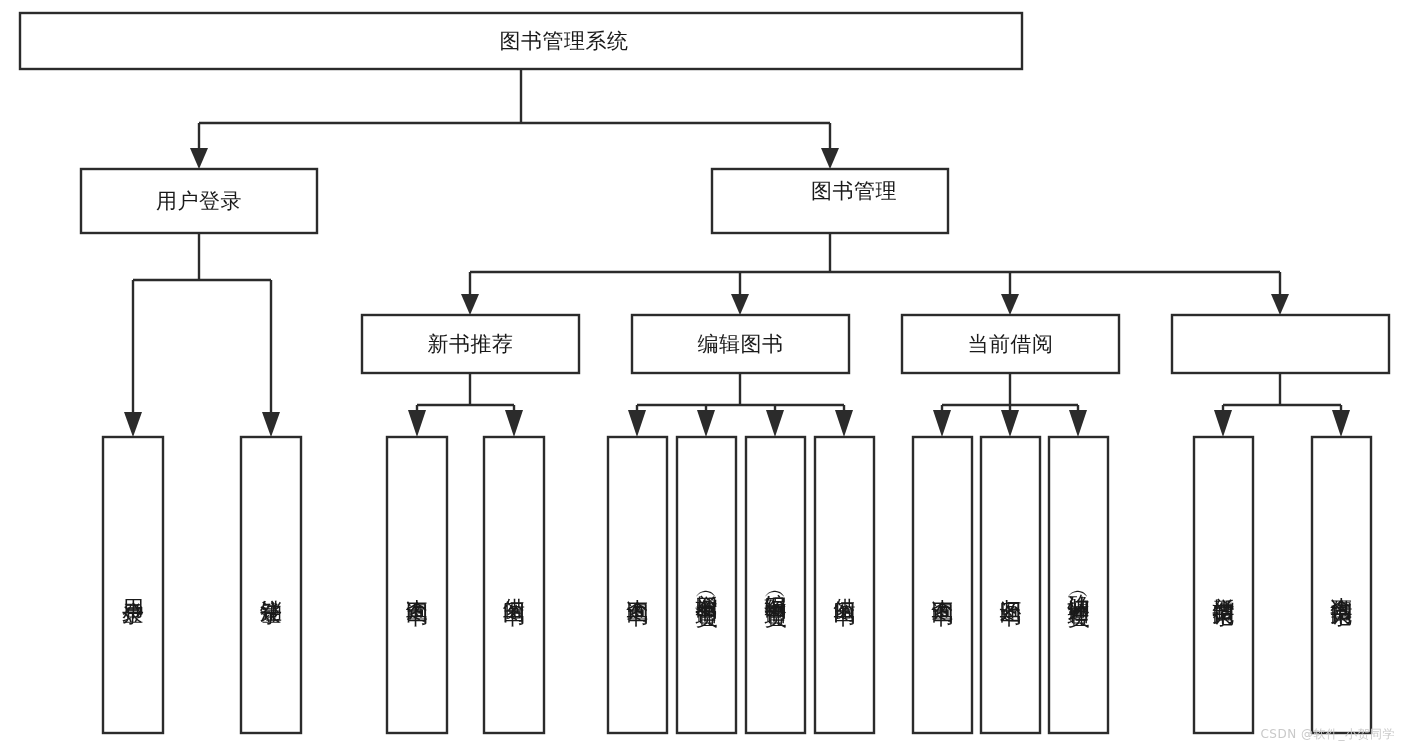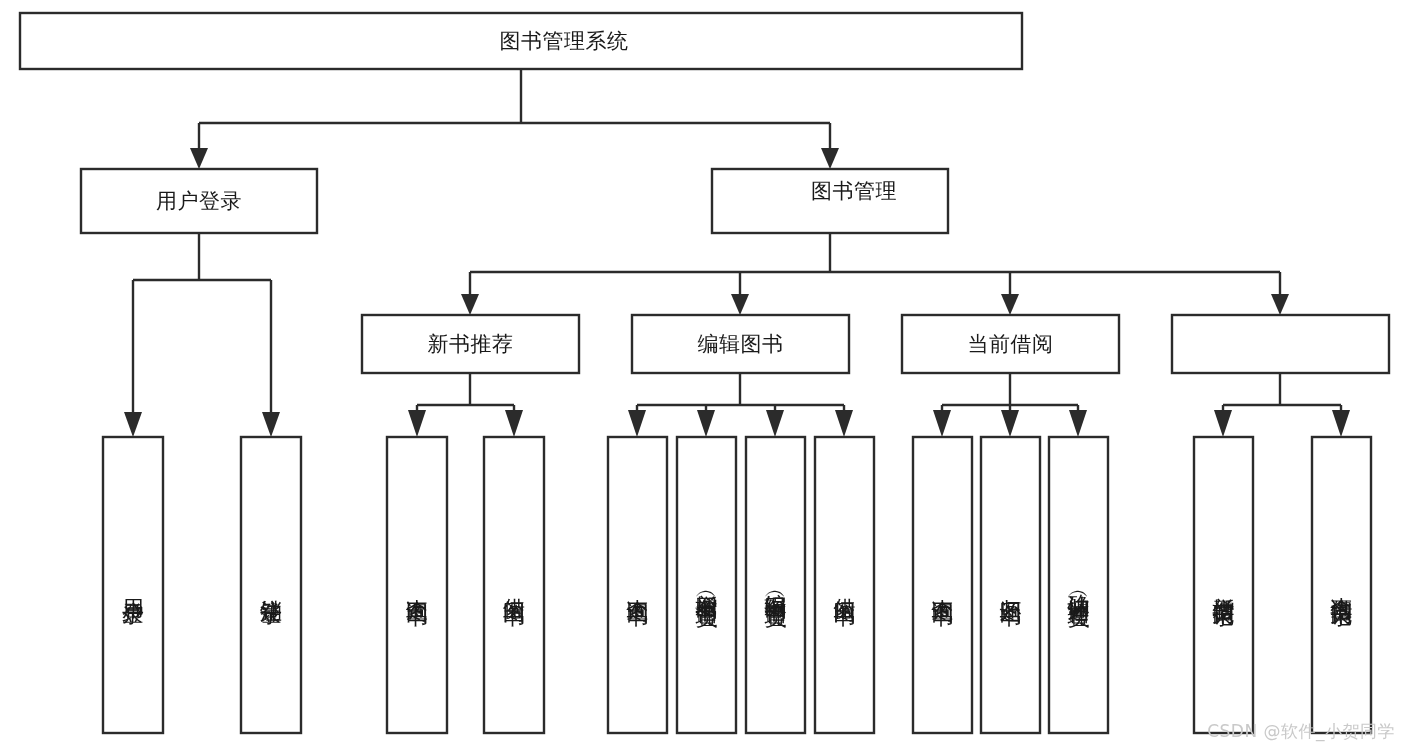--- a/index.html
+++ b/index.html
@@ -62,21 +62,21 @@
     font-size: 22px;
     letter-spacing: 2px;
     align-items: center;
     justify-content: center;
     white-space: nowrap;
   }
   .watermark {
     position: absolute;
     right: 10px;
     bottom: 4px;
-    font-size: 17px;
+    font-size: 12px;
     color: #c9c9c9;
     font-family: "DejaVu Sans", "Liberation Sans", sans-serif;
     white-space: nowrap;
     letter-spacing: 0.5px;
   }
 </style>
 </head>
 <body>
 
 <div id="diagram-root">

